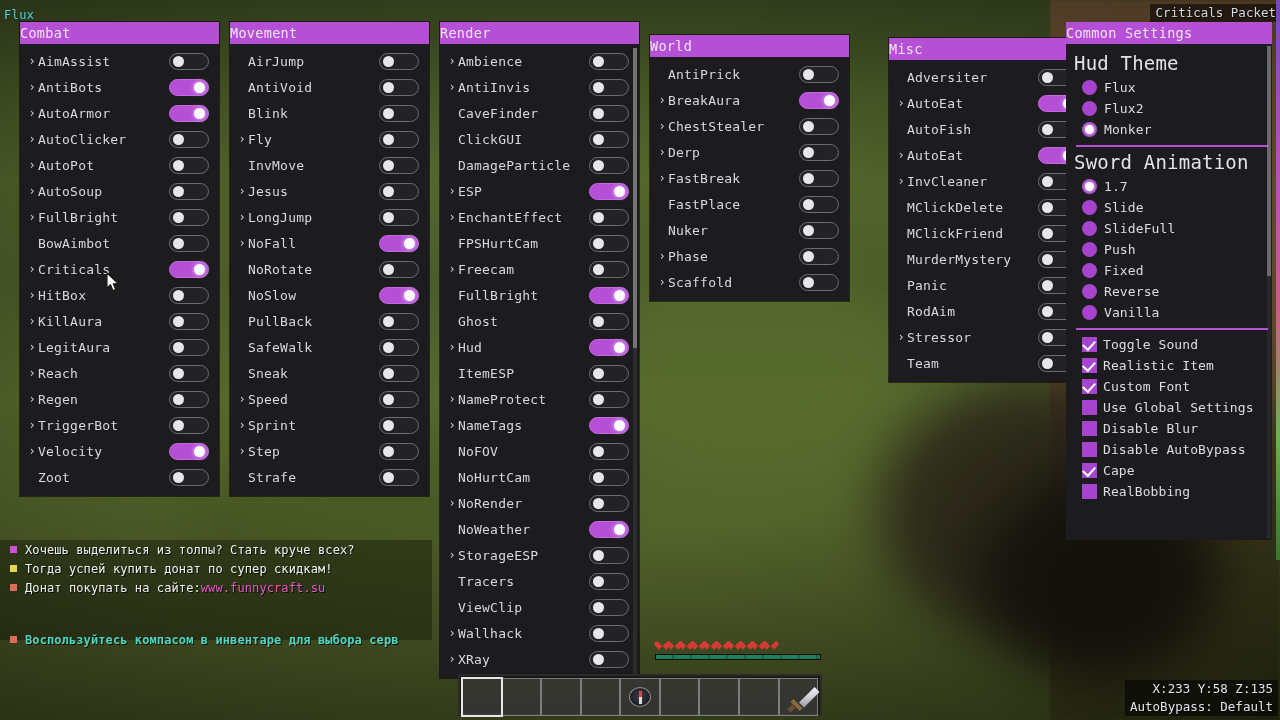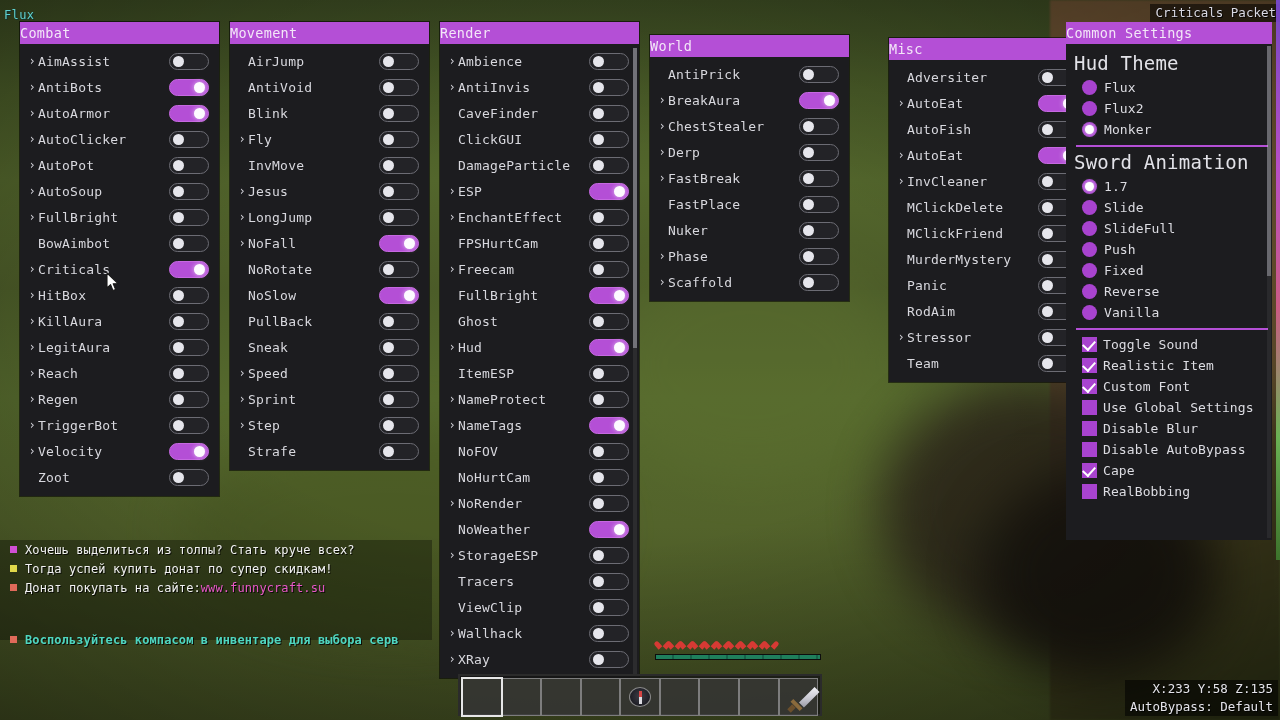--- a/index.html
+++ b/index.html
@@ -435,20 +435,27 @@
           <div class="mod-row">
             <span class="arrow empty">›</span>
             <span class="mod-name">NoSlow</span>
             <span class="toggle on">
               <span class="knob"></span>
             </span>
           </div>
           <div class="mod-row">
             <span class="arrow empty">›</span>
             <span class="mod-name">PullBack</span>
+            <span class="toggle">
+              <span class="knob"></span>
+            </span>
+          </div>
+          <div class="mod-row">
+            <span class="arrow empty">›</span>
+            <span class="mod-name">SafeWalk</span>
             <span class="toggle">
               <span class="knob"></span>
             </span>
           </div>
           <div class="mod-row">
             <span class="arrow empty">›</span>
             <span class="mod-name">Sneak</span>
             <span class="toggle">
               <span class="knob"></span>
             </span>

